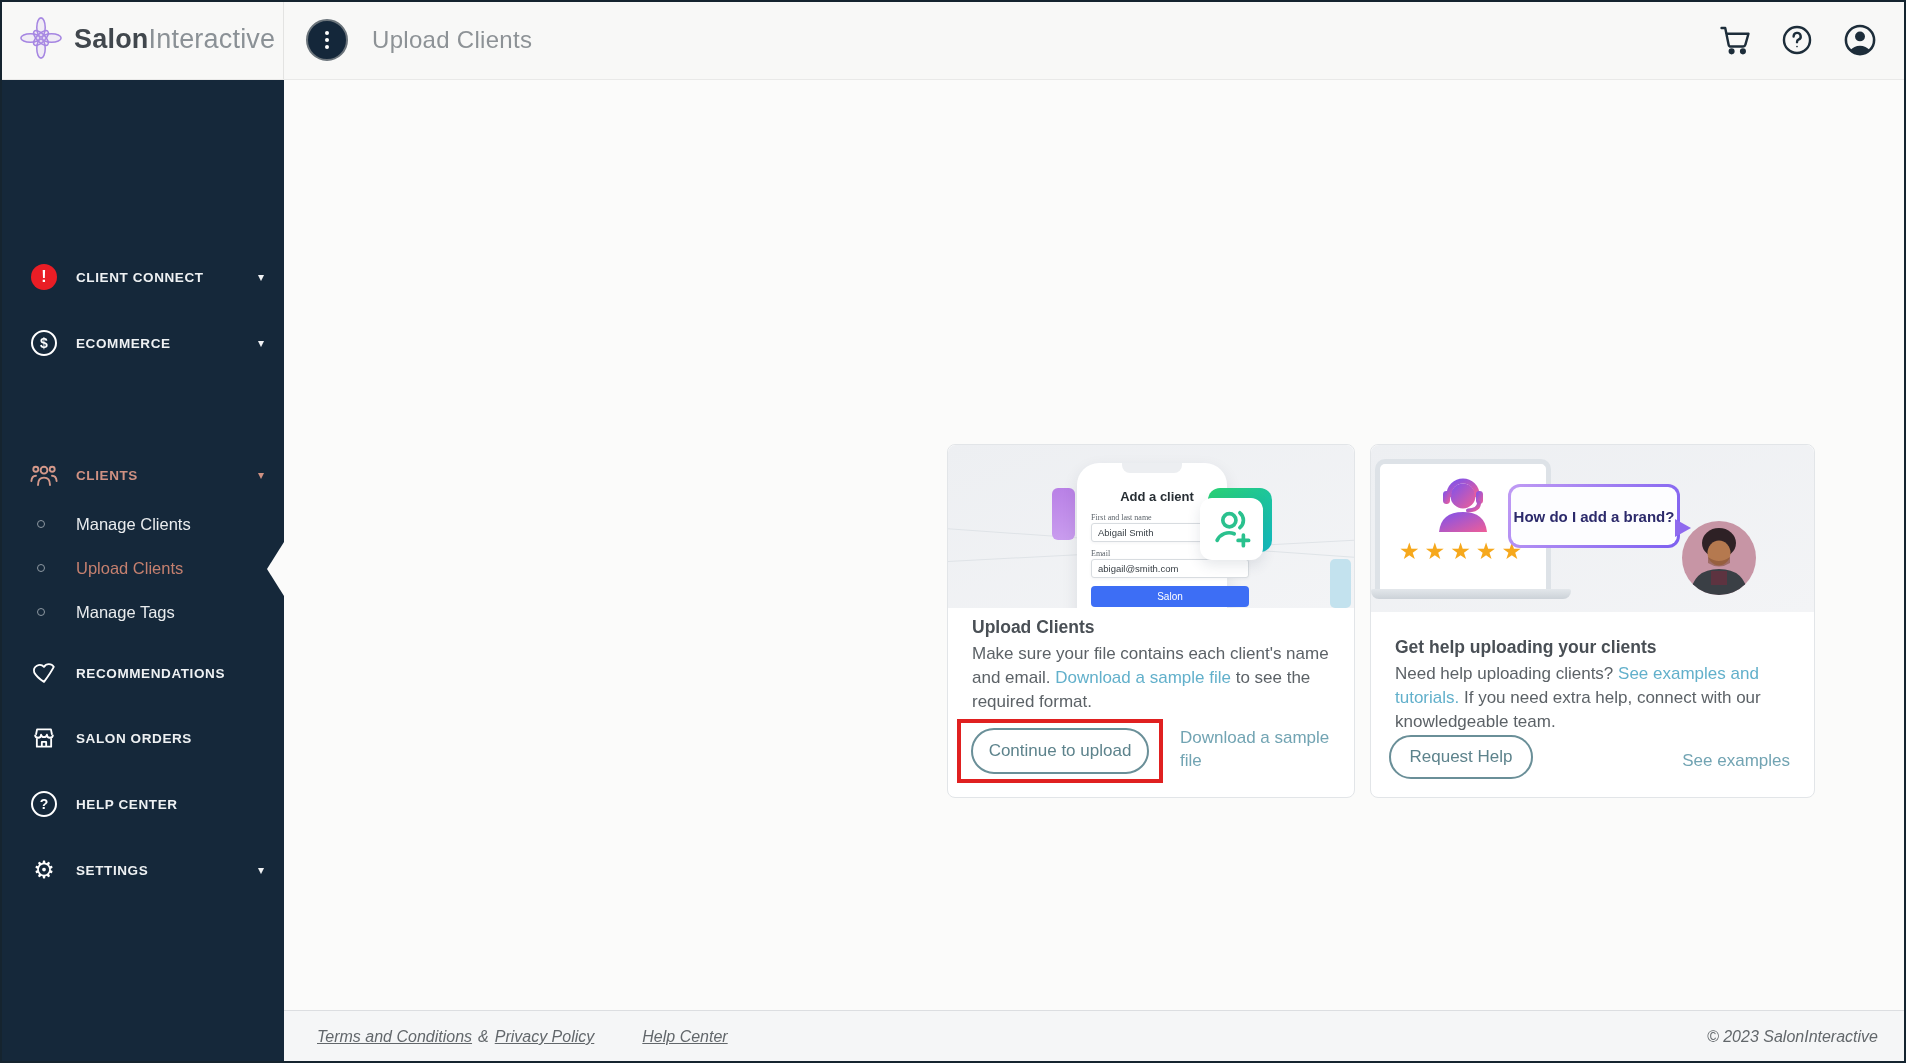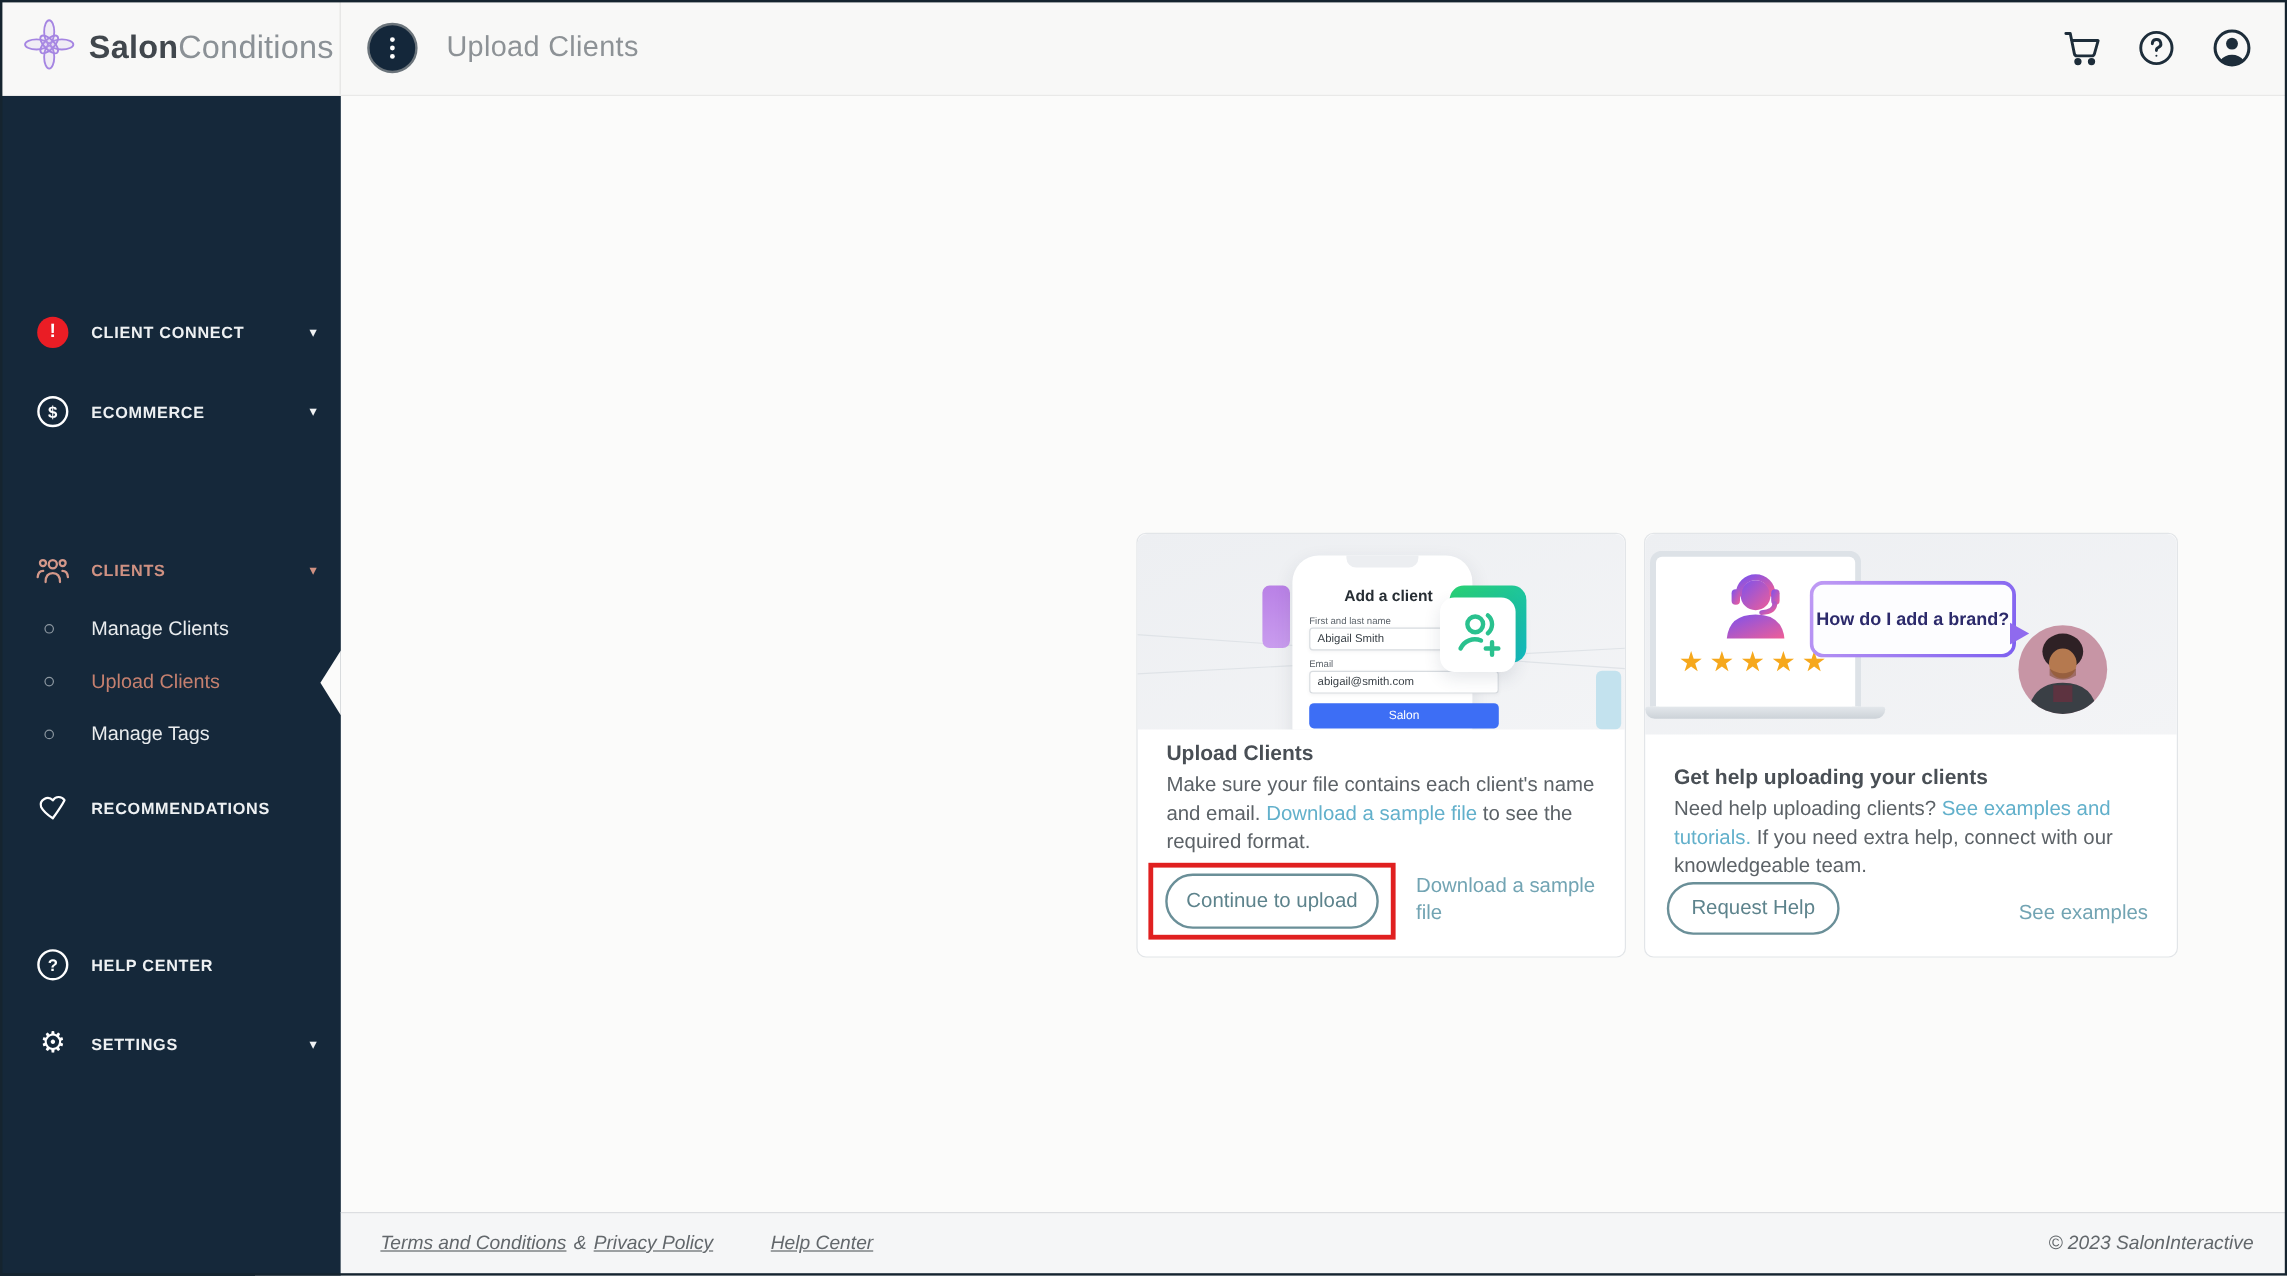--- a/index.html
+++ b/index.html
@@ -48,21 +48,21 @@
   .illust { position:absolute; left:0; top:0; right:0; border-radius:8px 8px 0 0; overflow:hidden; background:linear-gradient(160deg,#edeff2 0%,#f3f4f6 100%); }
   .illust-1 { height:163px; }
   .illust-2 { height:167px; }
   .faint-line { position:absolute; height:1px; background:#dfe3e7; }
 
   
   .purple-bar { position:absolute; left:104px; top:43px; width:23px; height:52px; border-radius:6px; background:linear-gradient(180deg,#b981e6,#c99cee); }
   .phone { position:absolute; left:129px; top:18px; width:150px; height:160px; background:#fff; border-radius:22px 22px 0 0; box-shadow:0 6px 16px rgba(40,50,70,.10); }
   .notch { position:absolute; left:45px; top:0; width:60px; height:10px; background:#eceef1; border-radius:0 0 8px 8px; }
   .phone-title { position:absolute; left:0; right:-10px; top:26px; text-align:center; font-size:13px; font-weight:700; color:#272e34; }
-  .ph-label { position:absolute; left:14px; font-size:8px; color:#5d646b; }
+  .ph-label { position:absolute; left:14px; font-size:8px; color:#5d646b;font-family:Liberation Serif, serif; }
   .ph-input { position:absolute; left:14px; width:158px; height:19px; background:#fff; border:1px solid #d8dce0; border-radius:3px; font-size:9.5px; color:#3a4147; line-height:18px; padding-left:6px; box-shadow:0 1px 3px rgba(60,70,90,.06); }
   .ph-l1{top:50px}.ph-i1{top:60px}.ph-l2{top:86px}.ph-i2{top:96px}
   .ph-save { position:absolute; left:14px; top:123px; width:158px; height:21px; background:#3d6ef5; border-radius:4px; color:#fff; font-size:10px; display:flex; align-items:center; justify-content:center; }
   .green-sq { position:absolute; left:260px; top:43px; width:64px; height:64px; border-radius:12px; background:linear-gradient(135deg,#2ad173 0%,#12b9c1 100%); }
   .white-sq { position:absolute; left:252px; top:53px; width:63px; height:62px; border-radius:12px; background:#fff; box-shadow:0 5px 14px rgba(40,60,80,.12); display:flex; align-items:center; justify-content:center; }
   .blue-bar { position:absolute; left:382px; top:114px; width:21px; height:49px; border-radius:5px; background:#c3e2ee; }
 
   
   .laptop-screen { position:absolute; left:4px; top:14px; width:176px; height:130px; background:#fff; border:5px solid #dde2e7; border-bottom:none; border-radius:10px 10px 0 0; display:flex; flex-direction:column; align-items:center; }
   .laptop-base { position:absolute; left:0; top:144px; width:200px; height:10px; background:linear-gradient(180deg,#e3e7eb,#ccd2d8); border-radius:2px 2px 8px 8px; }
@@ -103,21 +103,21 @@
         <g stroke="#a585e2" stroke-width="1.6" fill="rgba(190,160,235,0.14)">
           <ellipse cx="24" cy="13" rx="4.4" ry="10"></ellipse>
           <ellipse cx="24" cy="35" rx="4.4" ry="10"></ellipse>
           <ellipse cx="13" cy="24" rx="10" ry="4.4"></ellipse>
           <ellipse cx="35" cy="24" rx="10" ry="4.4"></ellipse>
           <ellipse cx="24" cy="24" rx="4.4" ry="10" transform="rotate(45 24 24)"></ellipse>
           <ellipse cx="24" cy="24" rx="4.4" ry="10" transform="rotate(135 24 24)"></ellipse>
         </g>
       </svg>
     </span>
-    <span class="logo-text"><b>Salon</b><span>Conditions</span></span>
+    <span class="logo-text"><b>Salon</b><span>Interactive</span></span>
   </div>
   <div class="topbar-main">
     <div class="kebab-circle">
         <i></i>
         <i></i>
         <i></i>
       </div>
     <div class="page-title">Upload Clients</div>
     <div class="topbar-icons">
       <span>
@@ -196,20 +196,31 @@
 
   <div class="srow si-5">
     <span class="ic">
       <svg width="26" height="26" viewBox="0 0 24 24" fill="none" stroke="#fff" stroke-width="1.7" stroke-linejoin="round">
         <path d="M12 20.2S5.2 15.8 3 11.5A5.3 5.3 0 0 1 12 6.4a5.3 5.3 0 0 1 9-0.1c-2.2 4.5-9 13.9-9 13.9z"></path>
       </svg>
     </span>
     <span class="lbl">RECOMMENDATIONS</span>
   </div>
 
+  <div class="srow si-6">
+    <span class="ic">
+      <svg width="26" height="26" viewBox="0 0 24 24" fill="none" stroke="#fff" stroke-width="1.7" stroke-linejoin="round">
+        <path d="M4.6 9 5.6 4h12.8l1 5"></path>
+        <path d="M3.8 9a2.75 2.75 0 0 0 5.5 0 2.75 2.75 0 0 0 5.4 0 2.75 2.75 0 0 0 5.5 0"></path>
+        <path d="M5.4 12.3V20h13.2v-7.7"></path>
+        <path d="M10 20v-4.4h4V20"></path>
+      </svg>
+    </span>
+    <span class="lbl">SALON ORDERS</span>
+  </div>
 
   <div class="srow si-7">
     <span class="ic">
         <span class="circ-line">?</span>
       </span>
     <span class="lbl">HELP CENTER</span>
   </div>
 
   <div class="srow si-8">
     <span class="ic">

